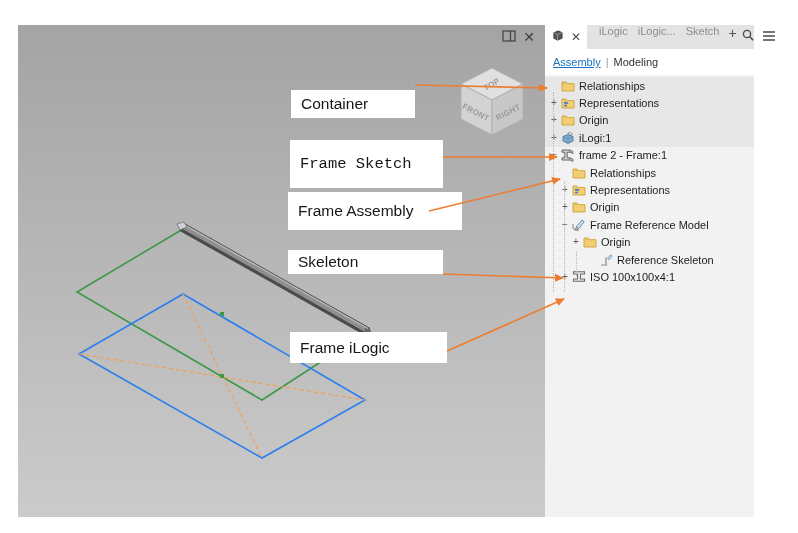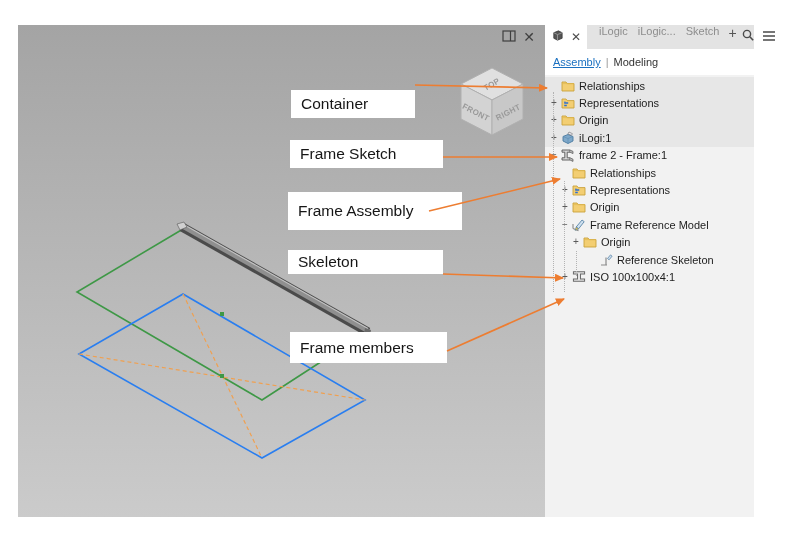--- a/index.html
+++ b/index.html
@@ -72,24 +72,24 @@
       <svg width="14" height="12" viewBox="0 0 14 12">
           <rect x="1" y="1" width="12" height="10" fill="none" stroke="#3f3f3f" stroke-width="1.2"></rect>
           <line x1="8.5" y1="1" x2="8.5" y2="11" stroke="#3f3f3f" stroke-width="1.2"></line>
         </svg>
     </span>
     <span class="xi">✕</span>
   </div>
 
   <div id="callouts">
       <div class="callout" style="left: 273px; top: 43px; width: 124px; height: 28px; margin-top: 22px;">Container</div>
-      <div class="callout" style="left: 272px; top: 115px; width: 153px; height: 28px;">Frame Sketch</div>
+      <div class="callout" style="left: 272px; top: 115px; width: 153px; height: 48px; font-family: Liberation Mono, monospace;">Frame Sketch</div>
       <div class="callout" style="left: 270px; top: 167px; width: 174px; height: 38px;">Frame Assembly</div>
       <div class="callout" style="left: 270px; top: 225px; width: 155px; height: 24px;">Skeleton</div>
-      <div class="callout" style="left: 272px; top: 307px; width: 157px; height: 31px;">Frame members</div>
+      <div class="callout" style="left: 272px; top: 307px; width: 157px; height: 31px;">Frame iLogic</div>
     </div>
 </div>
 
 <div class="panel">
   <div class="panel-header">
     <div class="ph-active">
       <span>
         <svg width="13" height="13" viewBox="0 0 14 14">
             <path d="M3 4 L8 2 L12 4 L12 10 L7 12 L3 10z" fill="#555" stroke="#333" stroke-width="0.8"></path>
             <path d="M3 4 L7 6 L12 4 M7 6 L7 12" stroke="#9d9d9d" fill="none" stroke-width="0.9"></path>

